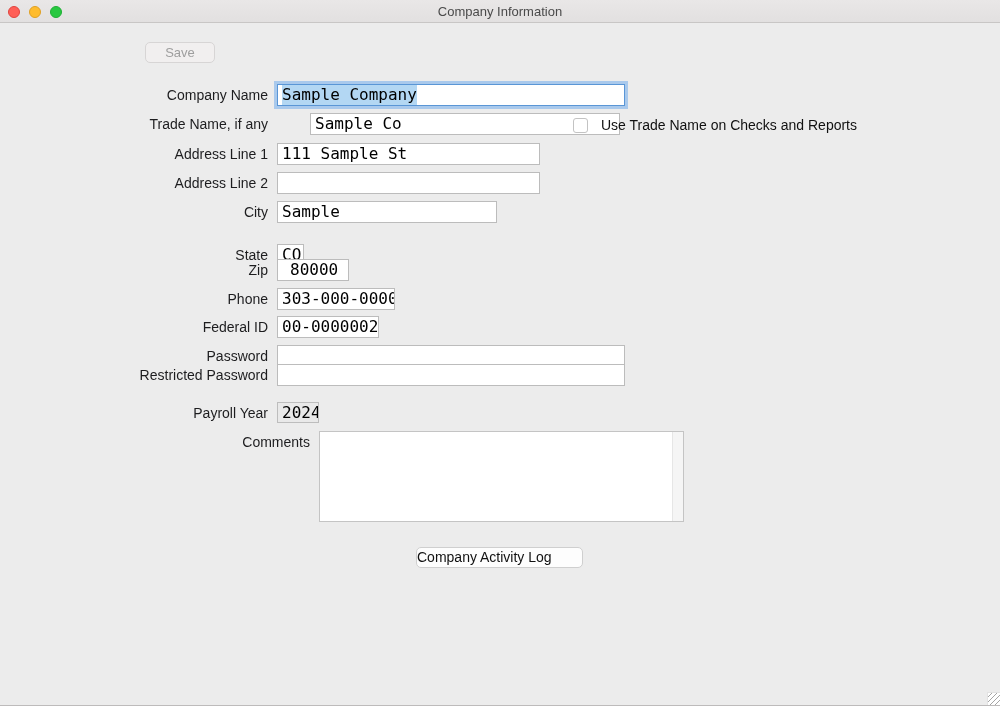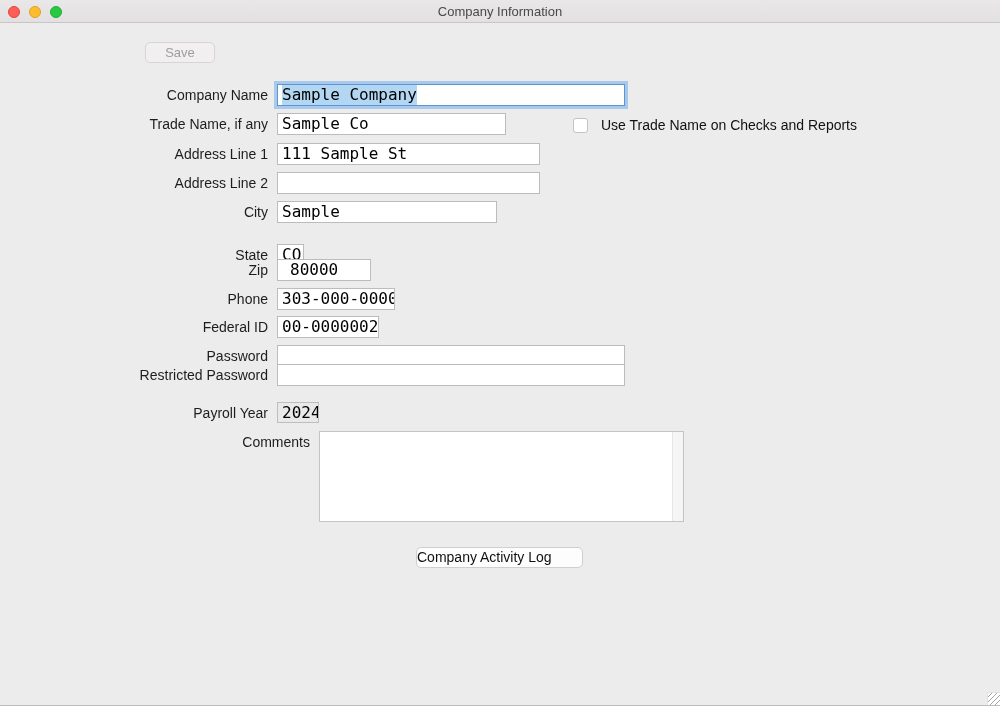--- a/index.html
+++ b/index.html
@@ -94,25 +94,25 @@
   }
   .field .selection {
     background: #b3d7f3;
     padding: 1px 0;
   }
   .field.disabled {
     background: #e9e9e9;
     border-color: #bdbdbd;
   }
   .w-company  { width: 348px; }
-  .w-trade    { width: 229px; }
+  .w-trade    { width: 310px; margin-left: 33px; }
   .w-addr     { width: 263px; }
   .w-city     { width: 220px; }
   .w-state    { width: 27px;  }
-  .w-zip      { width: 94px; padding-left: 12px;  }
+  .w-zip      { width: 72px; padding-left: 12px;  }
   .w-phone    { width: 118px; }
   .w-fedid    { width: 102px; }
   .w-pass     { width: 348px; }
   .w-payroll  { width: 42px;  }
   
   .checkbox-row {
     position: absolute;
     left: 573px; top: 117px;
     display: flex;
     align-items: center;

